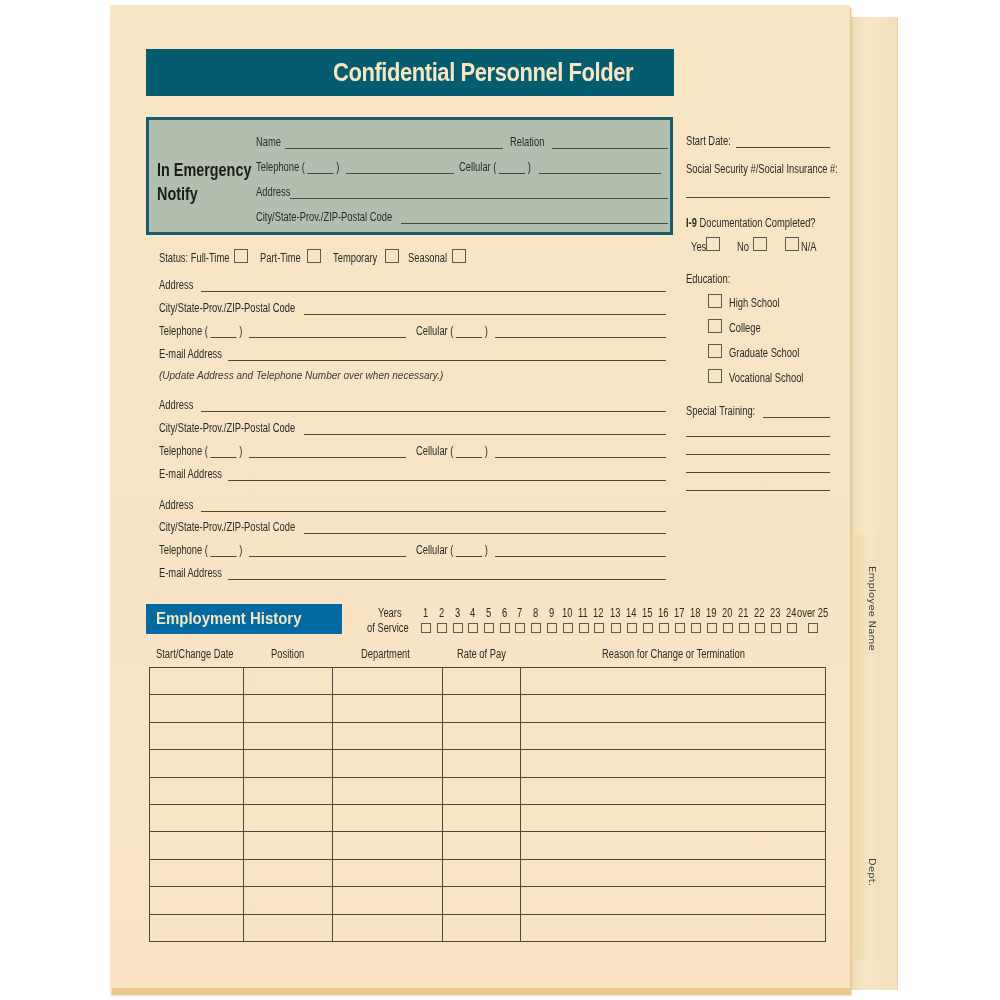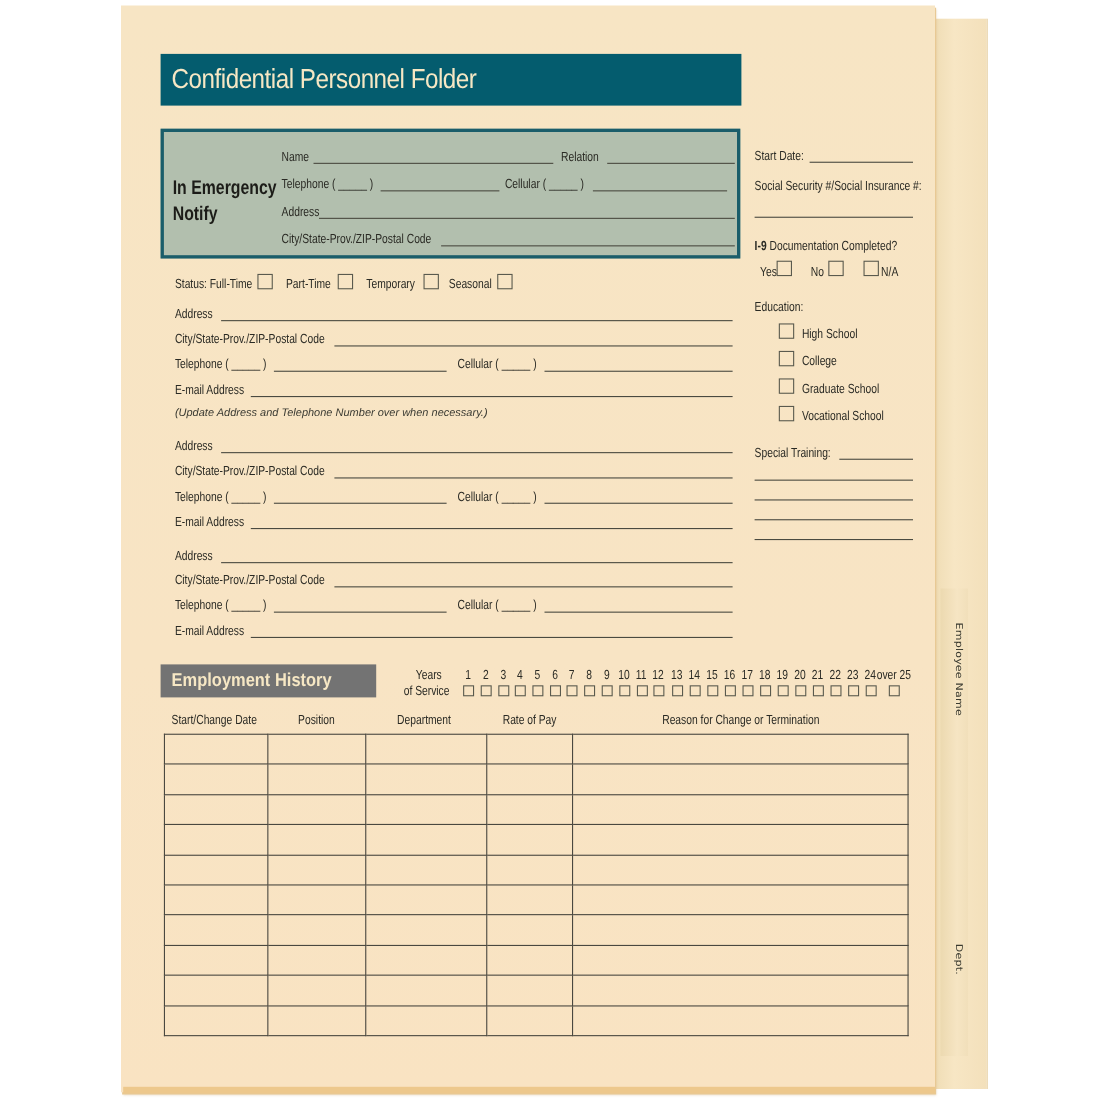--- a/index.html
+++ b/index.html
@@ -27,23 +27,23 @@
       background: linear-gradient(180deg, #f7e5c4 0%, #f8e4c4 60%, #f9e3c2 100%);
       box-shadow: 1px 2px 0 #e8c994, 2px 3px 2px rgba(200,160,100,0.35);
     }
     .front-edge {
       position: absolute; left: 112px; top: 988px; width: 738px; height: 6px;
       background: #edc88c;
     }
 
     .title-bar {
       position: absolute; left: 146px; top: 49px; width: 528px; height: 47px;
-      background: #045c6e; color: #f6e7c4; font-weight: normal;
+      background: #045c6e; color: #f6e7c4; font-weight: bold;
       font-size: 25px; line-height: 47px; padding-left: 10px;
-      letter-spacing: -0.5px; transform-origin: left;
+      letter-spacing: -0.5px; transform-origin: left; text-align: right;
     }
     .title-bar span { display: inline-block; transform: scaleX(0.88); transform-origin: left; }
 
     .emergency-box {
       position: absolute; left: 146px; top: 117px; width: 527px; height: 118px;
       background: #b2bfae; border: 3px solid #1a5d6a;
     }
     .em-heading {
       position: absolute; left: 8px; top: 38px; font-weight: bold; font-size: 18px;
       line-height: 24px; color: #1c1c18; transform: scaleX(0.8); transform-origin: left;
@@ -52,21 +52,21 @@
 
     .lbl { position: absolute; font-size: 12px; white-space: nowrap; color: #2a2a24;
       transform: scaleX(0.78); transform-origin: left; }
     .line { position: absolute; height: 1px; background: #4a4a40; }
     .box { position: absolute; width: 14px; height: 14px; border: 1px solid #5a5a4e; background: transparent; }
     .sbox { position: absolute; width: 10px; height: 10px; border: 1px solid #5a5a4e; }
     .note { position: absolute; font-size: 10px; font-style: italic; color: #3a3a32; white-space: nowrap; }
 
     .emp-bar {
       position: absolute; left: 146px; top: 604px; width: 196px; height: 30px;
-      background: #737373; color: #f6e7c4; font-weight: bold; font-size: 17px;
+      background: #0369a1; color: #f6e7c4; font-weight: bold; font-size: 17px;
       line-height: 30px; padding-left: 10px; white-space: nowrap;
     }
     .emp-bar span { display: inline-block; transform: scaleX(0.88); transform-origin: left; }
 
     .yr-num { position: absolute; font-size: 12px; top: 606px; transform: scaleX(0.78); transform-origin: left; white-space: nowrap; }
 
     .col-head { position: absolute; top: 647px; font-size: 12px; white-space: nowrap; transform: scaleX(0.78); transform-origin: left; }
 
     table.hist {
       position: absolute; left: 149px; top: 667px; width: 677px; height: 274px;

